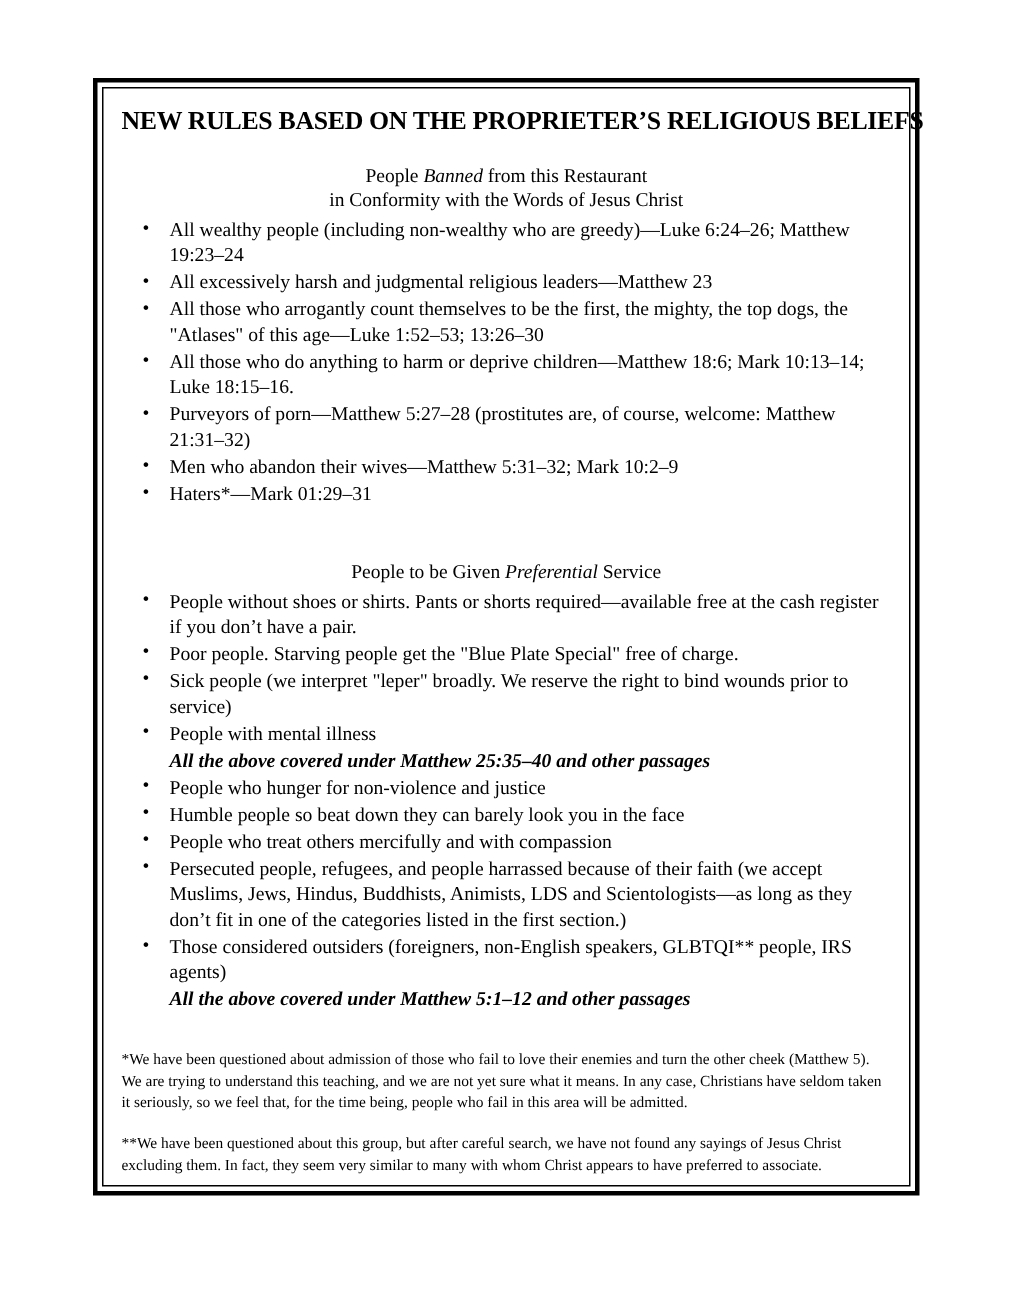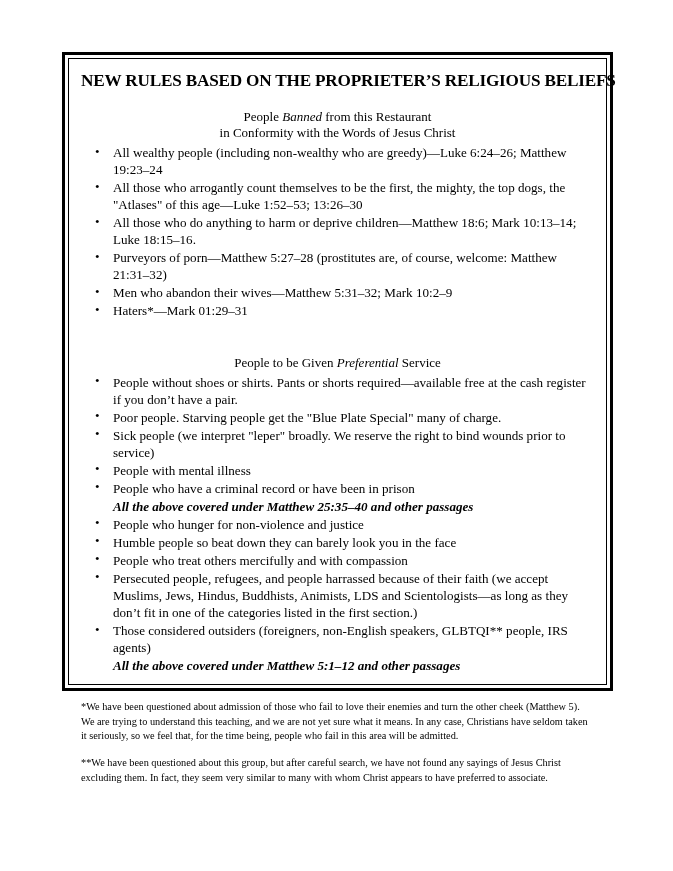--- a/index.html
+++ b/index.html
@@ -21,21 +21,21 @@
     height: 871px;
     background: #ffffff;
   }
 
   
   .frame {
     position: absolute;
     left: 62px;
     top: 52px;
     width: 551px;
-    height: 639px;
+    height: 745px;
     border: 3px solid #000000;
     background: #ffffff;
     box-sizing: border-box;
   }
   .frame-inner {
     position: absolute;
     left: 3px;
     top: 3px;
     right: 3px;
     bottom: 3px;
@@ -134,37 +134,37 @@
 
       <h1 class="doc-title">NEW RULES BASED ON THE PROPRIETER’S RELIGIOUS BELIEFS</h1>
 
       <div class="section-heading heading-block-1">
         <div><span>People </span><em>Banned</em><span> from this Restaurant</span></div>
         <div>in Conformity with the Words of Jesus Christ</div>
       </div>
 
       <ul class="rules">
         <li>All wealthy people (including non-wealthy who are greedy)—Luke 6:24–26; Matthew 19:23–24</li>
+        <li>All excessively harsh and judgmental religious leaders—Matthew 23</li>
         <li>All those who arrogantly count themselves to be the first, the mighty, the top dogs, the "Atlases" of this age—Luke 1:52–53; 13:26–30</li>
         <li>All those who do anything to harm or deprive children—Matthew 18:6; Mark 10:13–14; Luke 18:15–16.</li>
         <li>Purveyors of porn—Matthew 5:27–28 (prostitutes are, of course, welcome: Matthew 21:31–32)</li>
         <li>Men who abandon their wives—Matthew 5:31–32; Mark 10:2–9</li>
         <li>Haters*—Mark 01:29–31</li>
       </ul>
 
       <div class="section-heading heading-block-2">
         <div><span>People to be Given </span><em>Preferential</em><span> Service</span></div>
       </div>
 
       <ul class="rules">
         <li>People without shoes or shirts.  Pants or shorts required—available free at the cash register if you don’t have a pair.</li>
-        <li>Poor people.  Starving people get the "Blue Plate Special" many of charge.</li>
+        <li>Poor people.  Starving people get the "Blue Plate Special" free of charge.</li>
         <li>Sick people (we interpret "leper" broadly.  We reserve the right to bind wounds prior to service)</li>
         <li>People with mental illness</li>
-        <li>People who have a criminal record or have been in prison</li>
       </ul>
 
       <div class="covered-note">All the above covered under Matthew 25:35–40 and other passages</div>
 
       <ul class="rules">
         <li>People who hunger for non-violence and justice</li>
         <li>Humble people so beat down they can barely look you in the face</li>
         <li>People who treat others mercifully and with compassion</li>
         <li>Persecuted people, refugees, and people harrassed because of their faith (we accept Muslims, Jews, Hindus, Buddhists, Animists, LDS and Scientologists—as long as they don’t fit in one of the categories listed in the first section.)</li>
         <li>Those considered outsiders (foreigners, non-English speakers, GLBTQI** people, IRS agents)</li>

